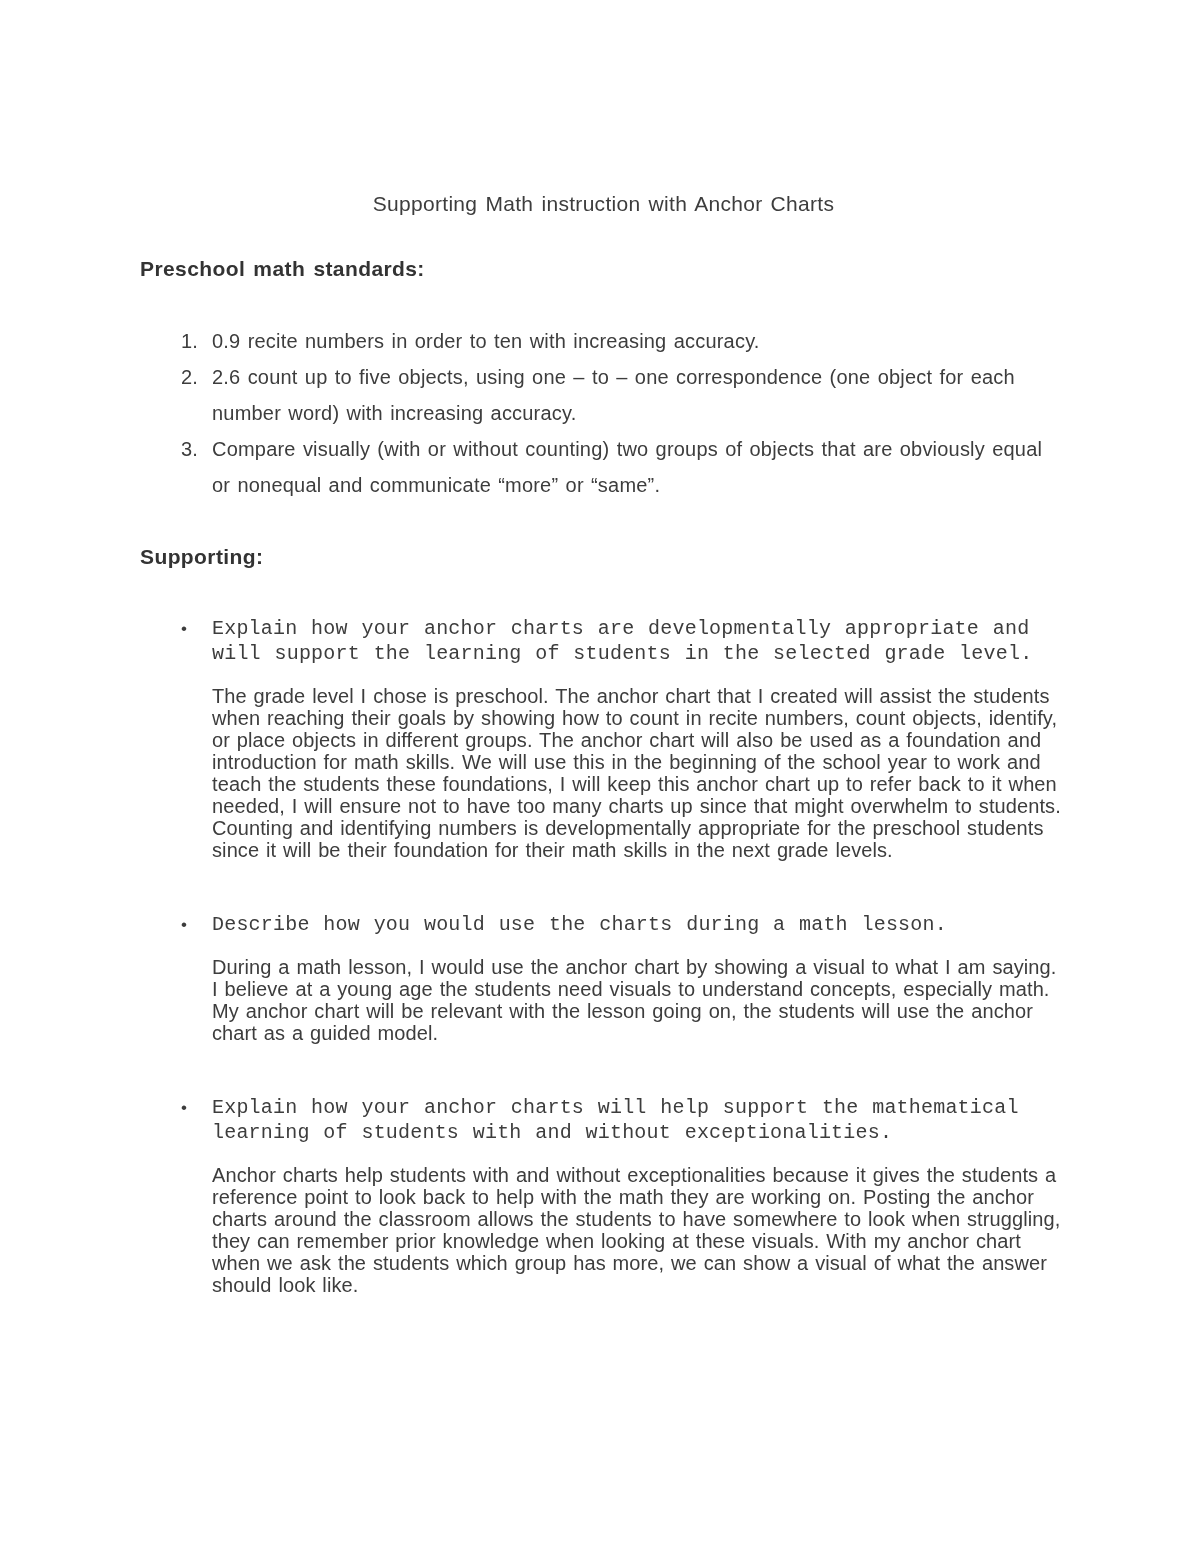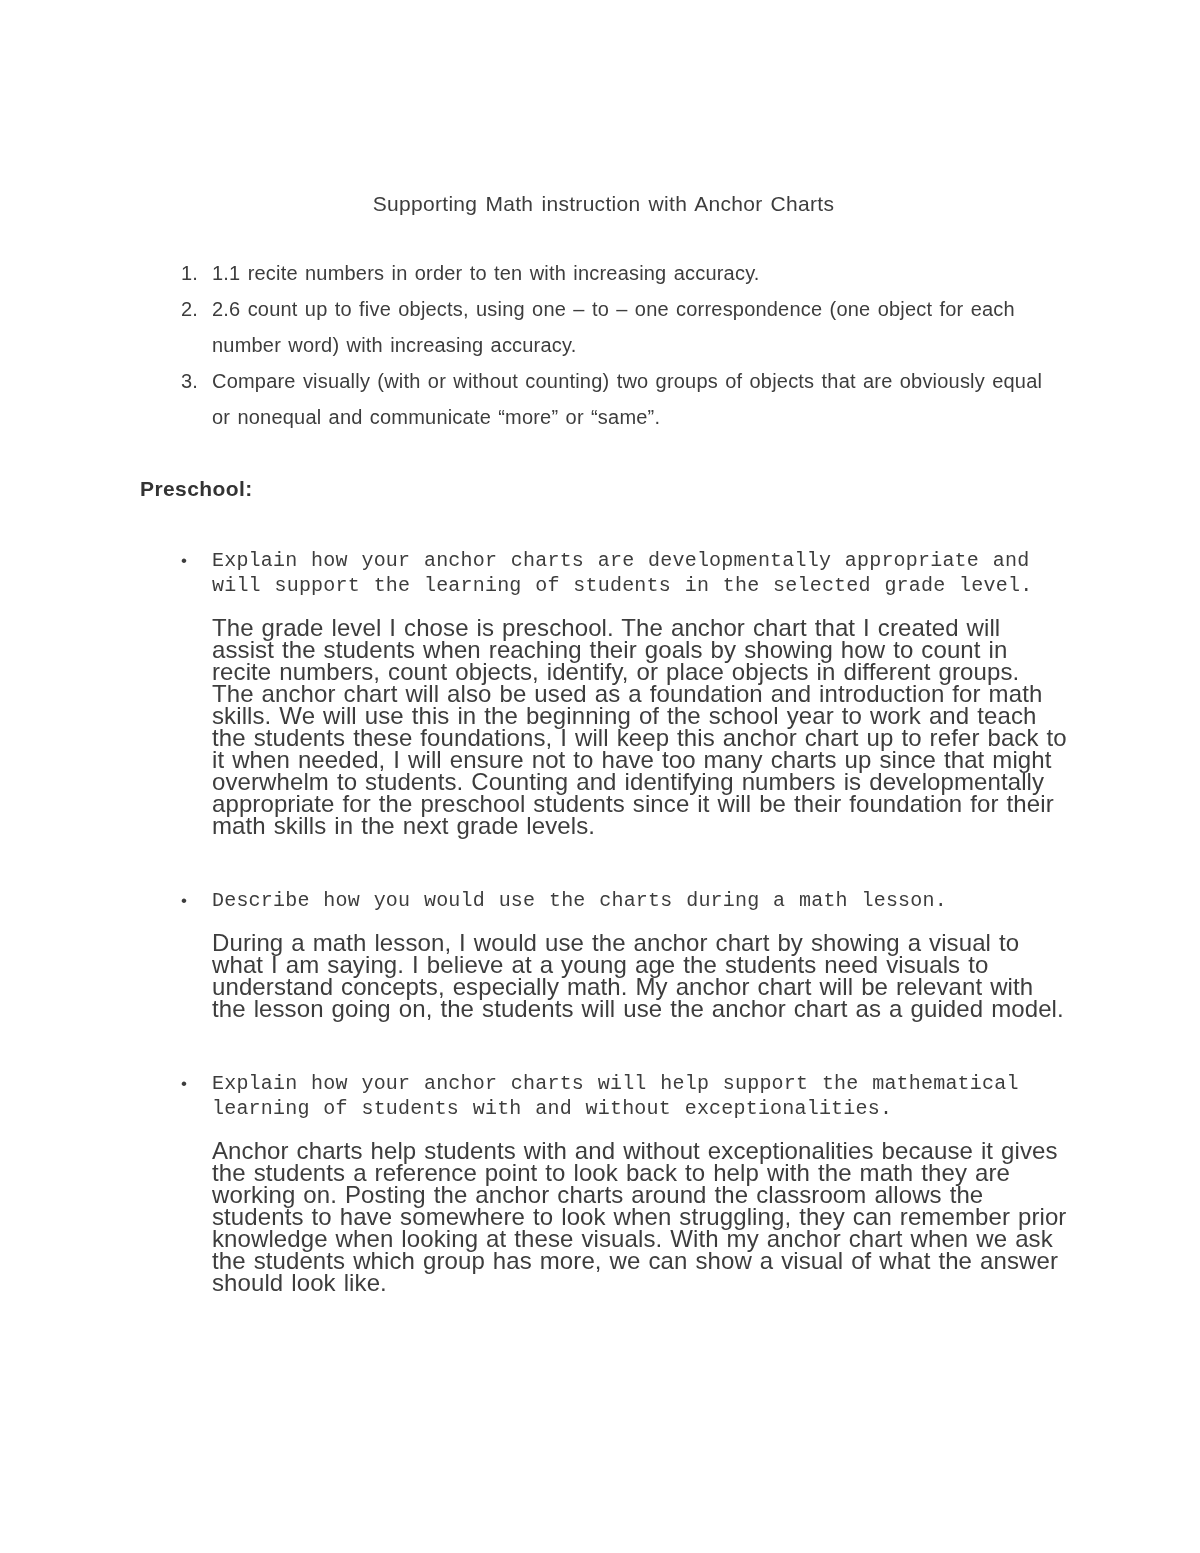--- a/index.html
+++ b/index.html
@@ -88,50 +88,51 @@
   .question-row .question-text {
     flex: 1 1 auto;
     max-width: 856px;
     font-family: Liberation Mono, monospace;
   }
 
   .answer-text {
     margin-top: 19px;
     margin-left: 72px;
     max-width: 856px;
-    font-size: 24px;
+    font-size: 20px;
     line-height: 22px;
     letter-spacing: 0.1px;
     word-spacing: 1.2px;
   }
 </style>
 </head>
 <body>
 
 <div class="page">
 
   <div class="doc-title">Supporting Math instruction with Anchor Charts</div>
 
+  <div class="section-heading heading-standards">Preschool math standards:</div>
 
   <ol class="std-list">
     <li class="std-item">
       <span class="marker">1.</span>
-      <span class="item-text">1.1 recite numbers in order to ten with increasing accuracy.</span>
+      <span class="item-text">0.9 recite numbers in order to ten with increasing accuracy.</span>
     </li>
     <li class="std-item">
       <span class="marker">2.</span>
       <span class="item-text">2.6 count up to five objects, using one – to – one correspondence (one object for each number word) with increasing accuracy.</span>
     </li>
     <li class="std-item">
       <span class="marker">3.</span>
       <span class="item-text">Compare visually (with or without counting) two groups of objects that are obviously equal or nonequal and communicate “more” or “same”.</span>
     </li>
   </ol>
 
-  <div class="section-heading heading-reflection">Preschool:</div>
+  <div class="section-heading heading-reflection">Supporting:</div>
 
   <div>
 
     <div class="qa-item">
       <div class="question-row">
         <span class="bullet">•</span>
         <span class="question-text">Explain how your anchor charts are developmentally appropriate and will support the learning of students in the selected grade level.</span>
       </div>
       <div class="answer-text">The grade level I chose is preschool. The anchor chart that I created will assist the students when reaching their goals by showing how to count in recite numbers, count objects, identify, or place objects in different groups. The anchor chart will also be used as a foundation and introduction for math skills. We will use this in the beginning of the school year to work and teach the students these foundations, I will keep this anchor chart up to refer back to it when needed, I will ensure not to have too many charts up since that might overwhelm to students. Counting and identifying numbers is developmentally appropriate for the preschool students since it will be their foundation for their math skills in the next grade levels.</div>
     </div>

